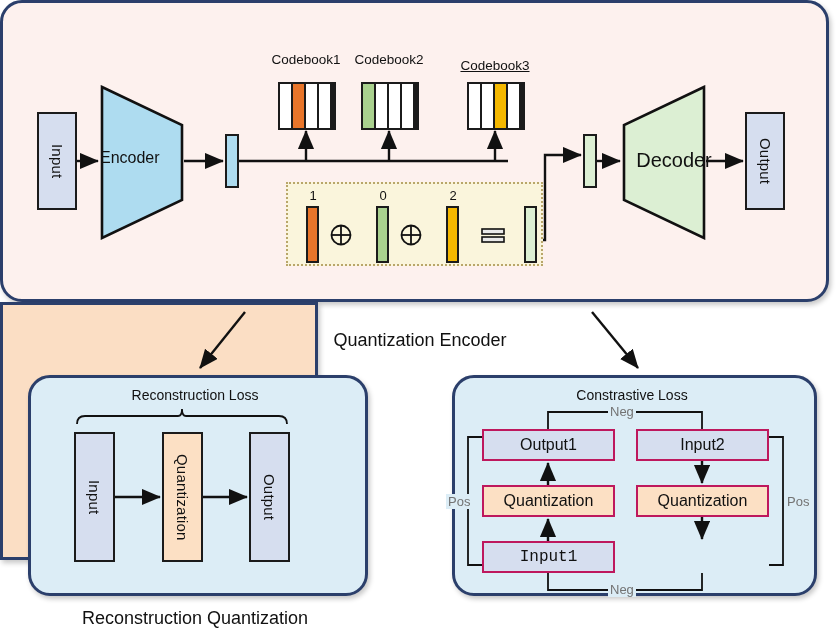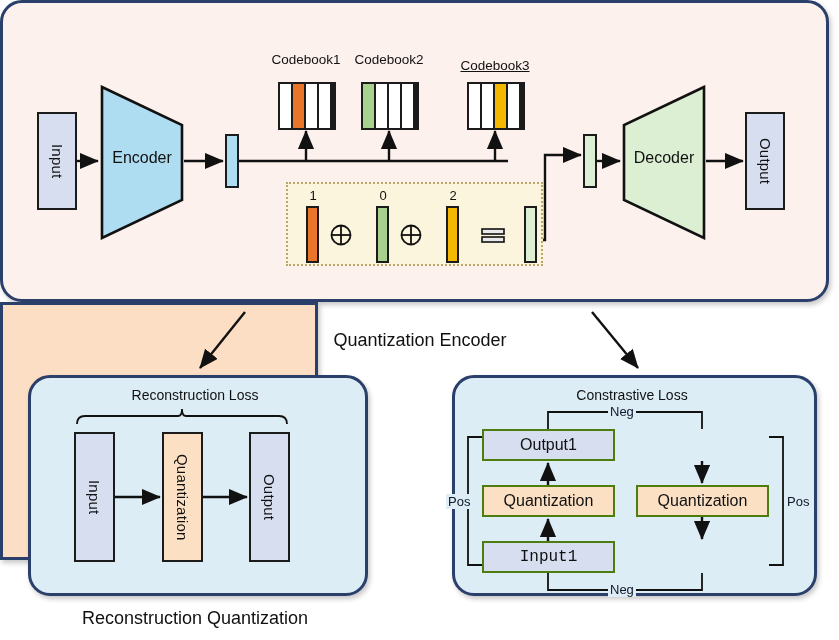--- a/index.html
+++ b/index.html
@@ -102,33 +102,33 @@
   .caption{
     position:absolute;font-size:18px;white-space:nowrap;z-index:4;text-align:center;
   }
 
   #rl-input{left:74px;top:432px;width:41px;height:130px;background:#d6deef;}
   #rl-quant{left:162px;top:432px;width:41px;height:130px;background:#fce0c4;}
   #rl-output{left:249px;top:432px;width:41px;height:130px;background:#d6deef;}
 
   .cbox{
     position:absolute;box-sizing:border-box;
-    border:2px solid #4d7c0f;
+    border:2px solid #be185d;
     display:flex;align-items:center;justify-content:center;
     font-size:16px;white-space:nowrap;z-index:4;
   }
   #c-output1{left:482px;top:429px;width:133px;height:32px;background:#d6deef;}
   #c-input2{left:636px;top:429px;width:133px;height:32px;background:#d6deef;}
   #c-quant1{left:482px;top:485px;width:133px;height:32px;background:#fce0c4;}
   #c-quant2{left:636px;top:485px;width:133px;height:32px;background:#fce0c4;}
   #c-input1{left:482px;top:541px;width:133px;height:32px;background:#d6deef;font-family:Liberation Mono, monospace;}
   #c-output2{left:636px;top:541px;width:133px;height:32px;background:#d6deef;}
 
   .tag{
-    position:absolute;color:#0f172a;font-size:13px;z-index:6;
+    position:absolute;color:#737373;font-size:13px;z-index:6;
     white-space:nowrap;background:#dcedf6;padding:0 2px;
   }
 </style>
 </head>
 <body>
 
 <div id="stage">
 
   <div id="workflow-panel"></div>
   <div id="recon-panel" class="sub-panel"></div>
@@ -177,28 +177,28 @@
 
     <path d="M482,437 L468,437 L468,565 L482,565" fill="none" stroke="#111" stroke-width="1.8"></path>
 
     <path d="M769,437 L783,437 L783,565 L769,565" fill="none" stroke="#111" stroke-width="1.8"></path>
   </svg>
 
   <div id="encoder-shape">
     <svg width="84" height="155" style="position:absolute;left:0;top:0;">
       <polygon points="2,2 82,40 82,115 2,153" fill="#aedcf0" stroke="#111" stroke-width="2.6"></polygon>
     </svg>
-    <div class="hlabel" style="position:absolute;left:0;top:64px;width:84px;text-align:center;font-size:16px;">Encoder</div>
+    <div class="hlabel" style="position:absolute;left:0;top:64px;width:84px;font-size:16px;">Encoder</div>
   </div>
 
   <div id="decoder-shape">
     <svg width="84" height="155" style="position:absolute;left:0;top:0;">
       <polygon points="82,2 2,40 2,115 82,153" fill="#dcefd3" stroke="#111" stroke-width="2.6"></polygon>
     </svg>
-    <div class="hlabel" style="position:absolute;left:0;top:64px;width:84px;text-align:center;font-size:16px;">Decoder</div>
+    <div class="hlabel" style="position:absolute;left:10px;top:64px;width:84px;text-align:center;font-size:20px;">Decoder</div>
   </div>
 
   <div id="input-box" class="box">
     <span class="vlabel">Input</span>
   </div>
   <div id="output-box" class="box">
     <span class="vlabel">Output</span>
   </div>
   <div id="enc-latent" class="box"></div>
   <div id="dec-latent" class="box"></div>
@@ -261,20 +261,23 @@
   <div id="rl-output" class="box">
     <span class="vlabel">Output</span>
   </div>
   <div class="caption" style="left:30px;top:608px;width:330px;">Reconstruction Quantization</div>
 
   <div class="panel-title" style="left:472px;top:387px;width:320px;">Constrastive Loss</div>
 
   <div id="c-output1" class="cbox">
     <span>Output1</span>
   </div>
+  <div id="c-input2" class="cbox">
+    <span>Input2</span>
+  </div>
   <div id="c-quant1" class="cbox">
     <span>Quantization</span>
   </div>
   <div id="c-quant2" class="cbox">
     <span>Quantization</span>
   </div>
   <div id="c-input1" class="cbox">
     <span>Input1</span>
   </div>
 

